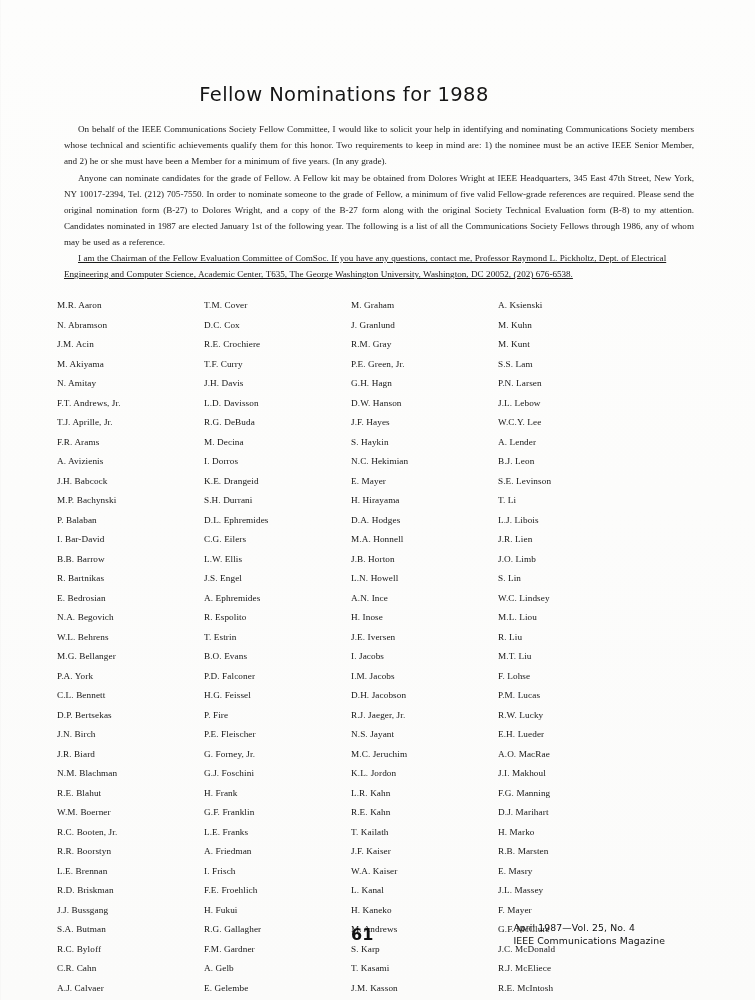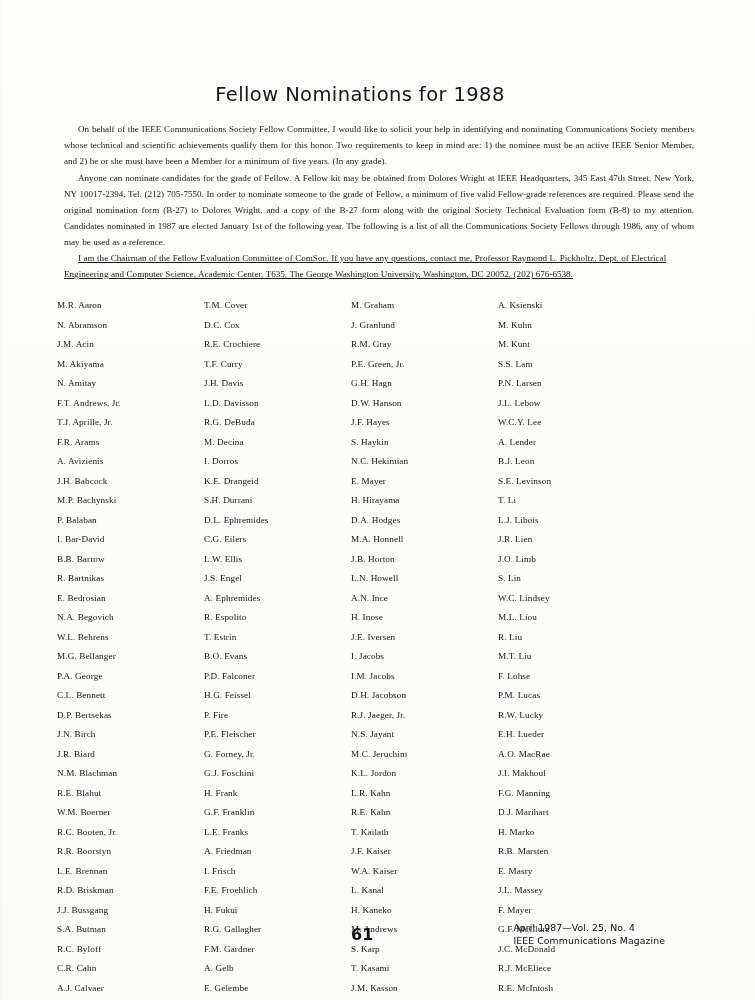--- a/index.html
+++ b/index.html
@@ -29,21 +29,21 @@
   .sheet {
     position: absolute;
     left: 0; top: 0;
     width: 755px;
     height: 1000px;
   }
 
   
   .doc-title {
     position: absolute;
-    left: 16px;
+    left: 0;
     top: 83px;
     width: 688px;
     text-align: center;
     font-family: "DejaVu Sans", sans-serif;
     font-size: 19.5px;
     font-weight: 400;
     letter-spacing: 0.4px;
     color: #151515;
   }
 
@@ -147,21 +147,21 @@
           <div class="name-item">J.H. Babcock</div>
           <div class="name-item">M.P. Bachynski</div>
           <div class="name-item">P. Balaban</div>
           <div class="name-item">I. Bar-David</div>
           <div class="name-item">B.B. Barrow</div>
           <div class="name-item">R. Bartnikas</div>
           <div class="name-item">E. Bedrosian</div>
           <div class="name-item">N.A. Begovich</div>
           <div class="name-item">W.L. Behrens</div>
           <div class="name-item">M.G. Bellanger</div>
-          <div class="name-item">P.A. George</div>
+          <div class="name-item">P.A. York</div>
           <div class="name-item">C.L. Bennett</div>
           <div class="name-item">D.P. Bertsekas</div>
           <div class="name-item">J.N. Birch</div>
           <div class="name-item">J.R. Biard</div>
           <div class="name-item">N.M. Blachman</div>
           <div class="name-item">R.E. Blahut</div>
           <div class="name-item">W.M. Boerner</div>
           <div class="name-item">R.C. Booten, Jr.</div>
           <div class="name-item">R.R. Boorstyn</div>
           <div class="name-item">L.E. Brennan</div>

